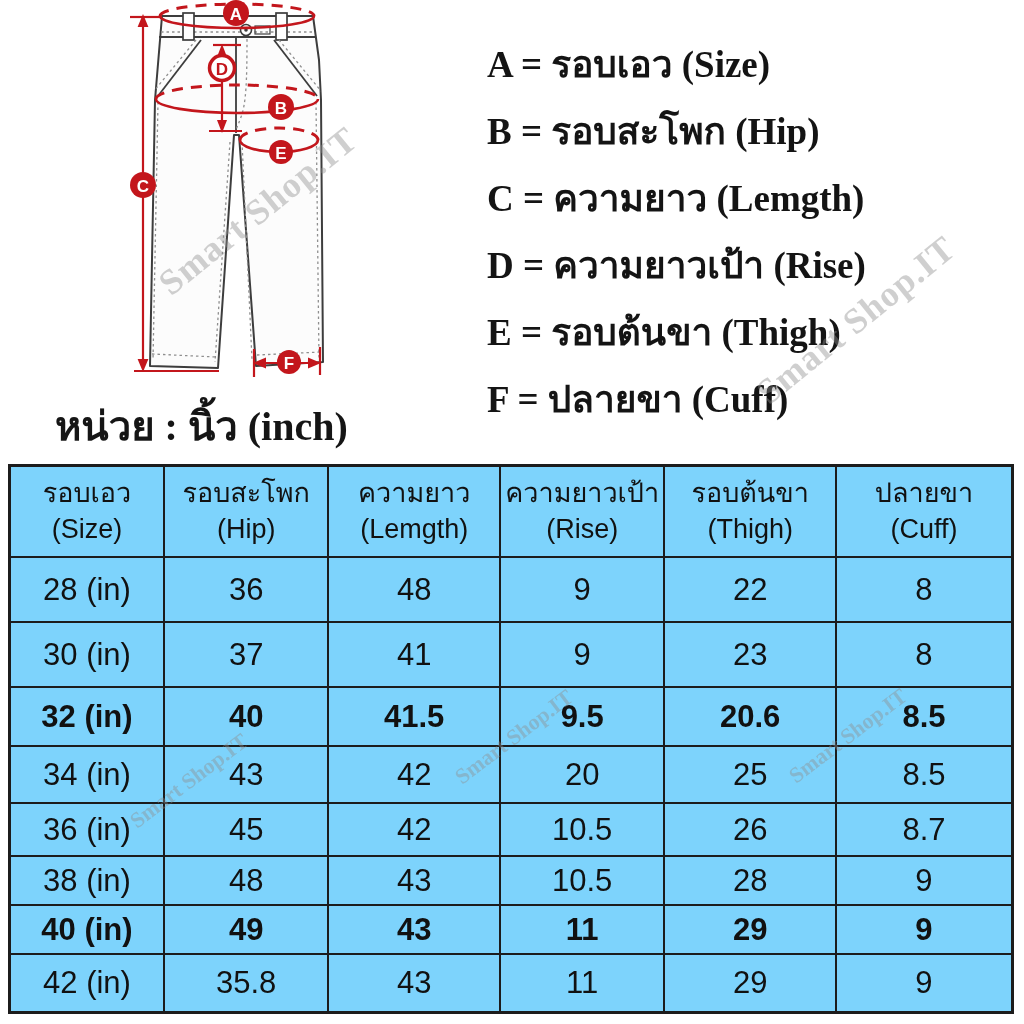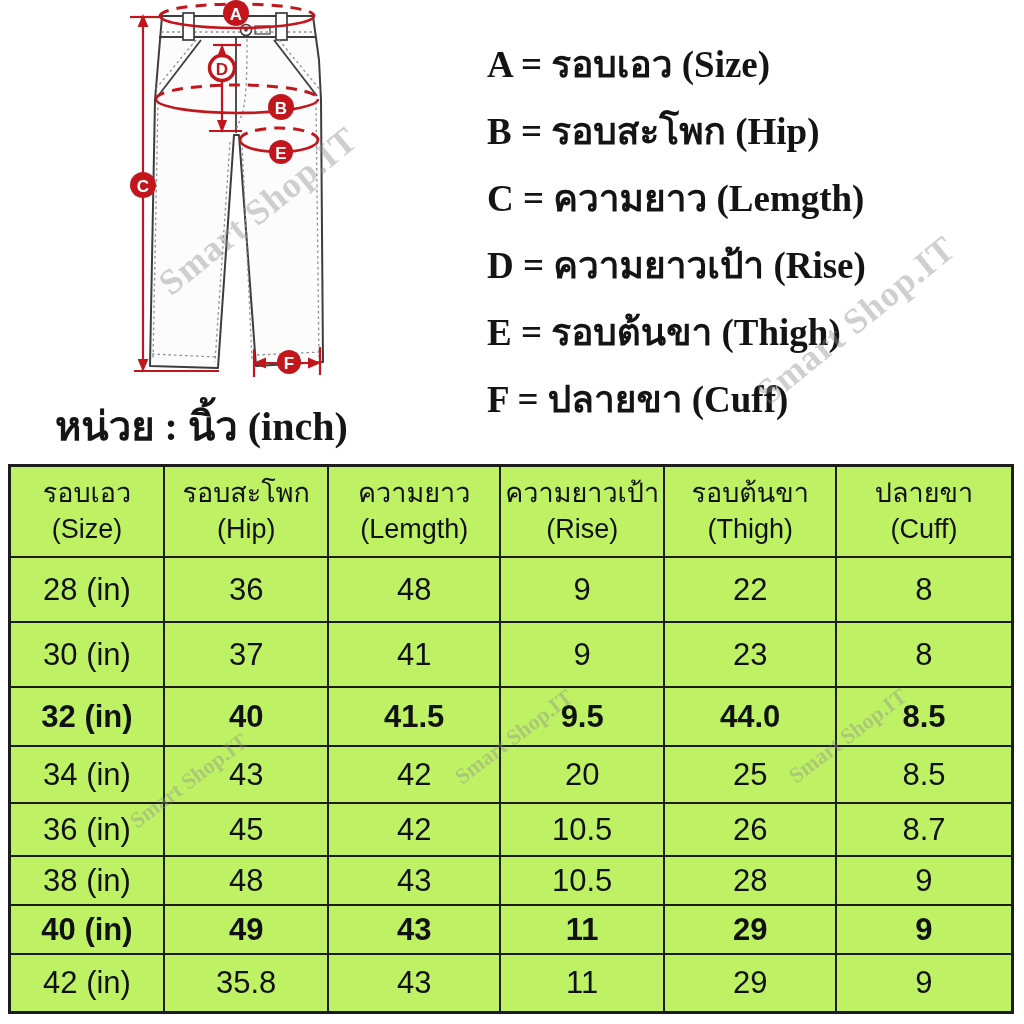--- a/index.html
+++ b/index.html
@@ -21,21 +21,21 @@
               font-size:40px;color:#151515;white-space:nowrap;}
 
   
   .legend{position:absolute;left:487px;top:30px;}
   .legend-item{height:67px;display:flex;align-items:center;
                font-family:Liberation Serif, serif;font-weight:bold;
                font-size:37px;color:#141414;white-space:nowrap;}
 
   
   .size-table{position:absolute;left:8px;top:464px;width:1006px;
-              border-collapse:collapse;table-layout:fixed;background:#bef264;}
+              border-collapse:collapse;table-layout:fixed;background:#7dd3fc;}
   .size-table th,.size-table td{border:2px solid #1c1c1c;text-align:center;
               vertical-align:middle;padding:0;font-weight:normal;}
   .size-table{border:3px solid #1c1c1c;}
   .size-table th{height:89px;font-size:27px;line-height:1.3;}
   .size-table td{font-size:31px;}
   .size-table tbody tr:nth-child(1) td{height:63px;}
   .size-table tbody tr:nth-child(2) td{height:63px;}
   .size-table tbody tr:nth-child(3) td{height:57px;font-weight:bold;}
   .size-table tbody tr:nth-child(4) td{height:55px;}
   .size-table tbody tr:nth-child(5) td{height:51px;}
@@ -201,21 +201,21 @@
           <td>41</td>
           <td>9</td>
           <td>23</td>
           <td>8</td>
       </tr>
       <tr>
         <td>32 (in)</td>
           <td>40</td>
           <td>41.5</td>
           <td>9.5</td>
-          <td>44.0</td>
+          <td>20.6</td>
           <td>8.5</td>
       </tr>
       <tr>
         <td>34 (in)</td>
           <td>43</td>
           <td>42</td>
           <td>20</td>
           <td>25</td>
           <td>8.5</td>
       </tr>

